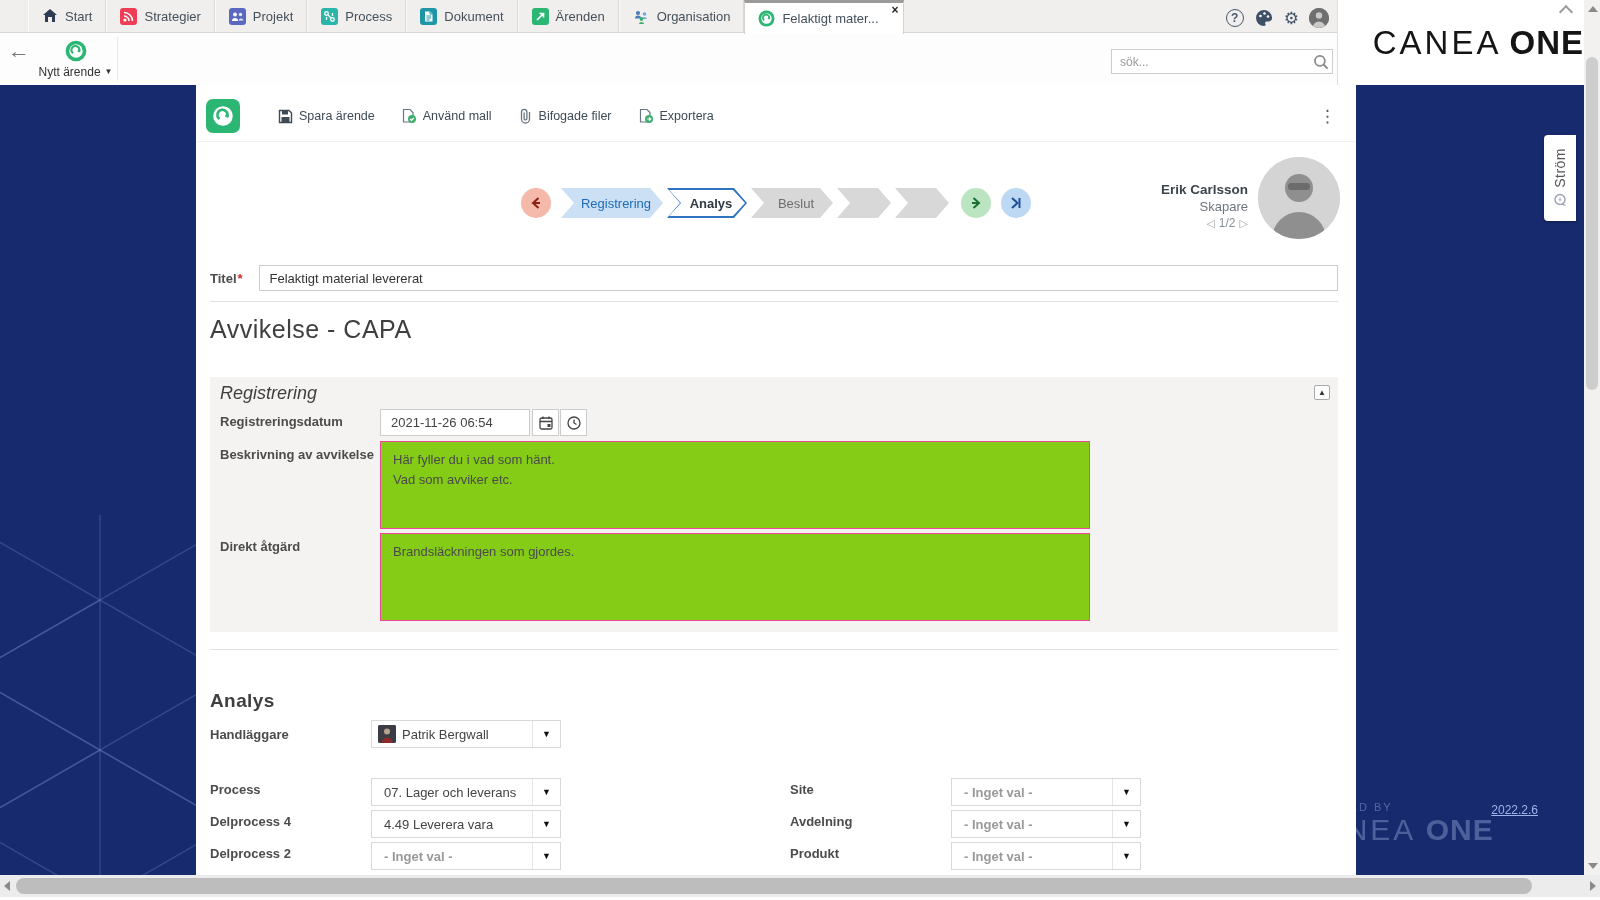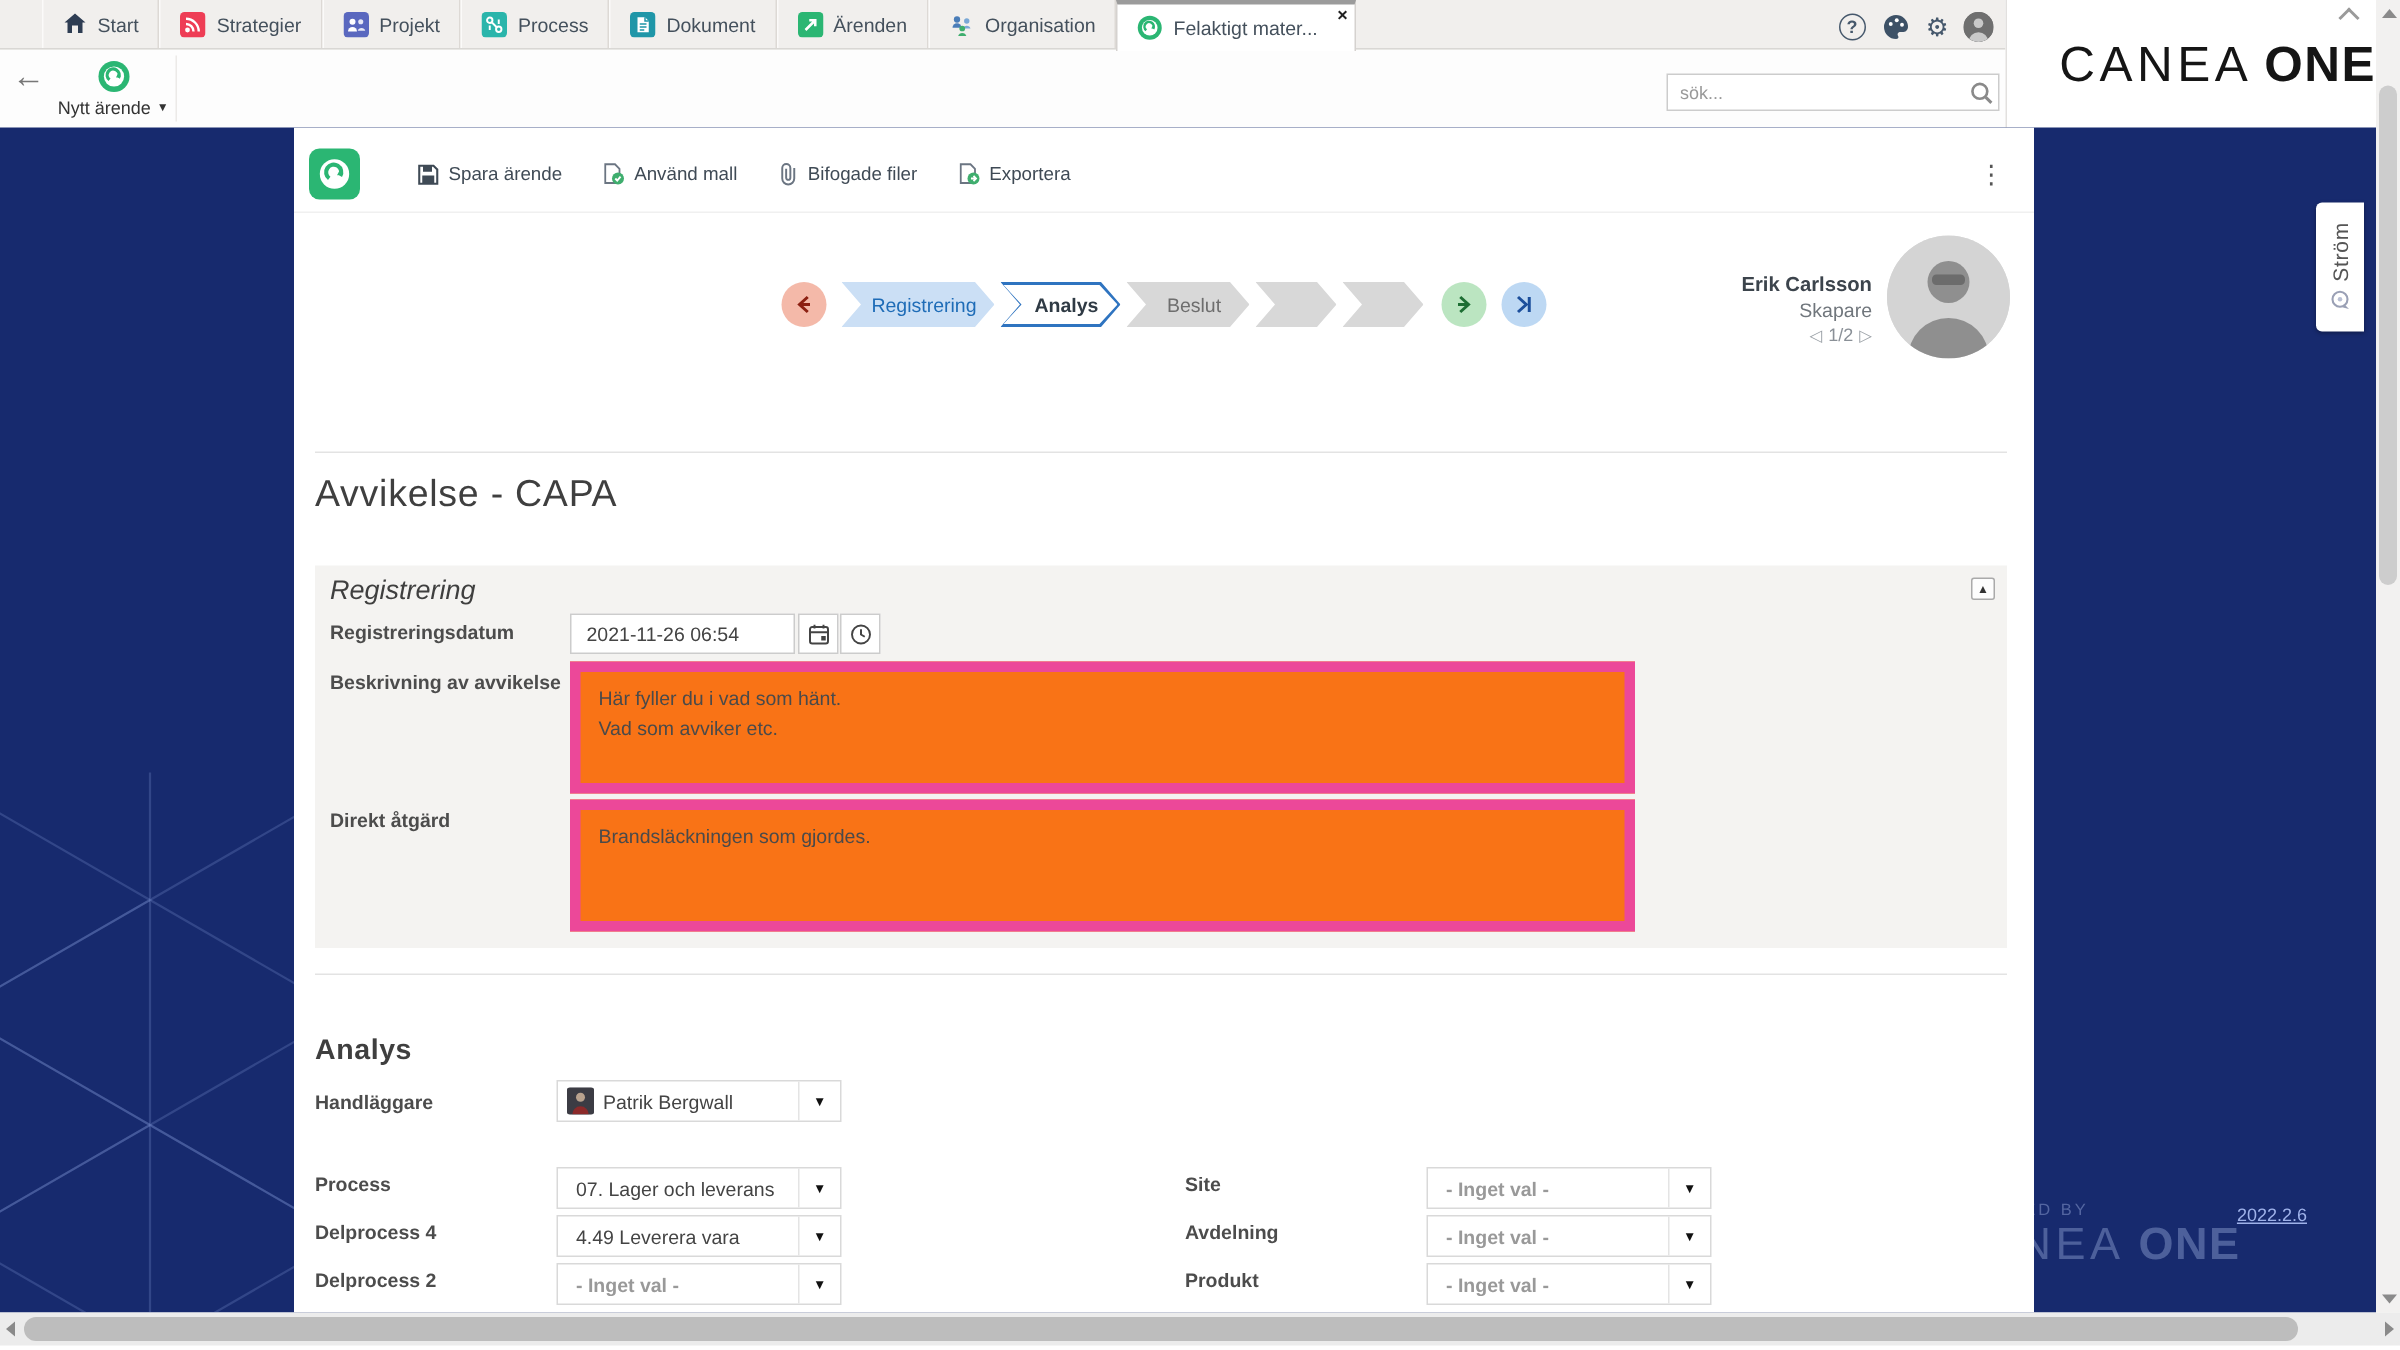--- a/index.html
+++ b/index.html
@@ -89,21 +89,21 @@
 
   .hdiv { position:absolute; left:14px; right:18px; height:1px; background:#e3e3e3; }
   .capa-heading { position:absolute; left:14px; top:230px; font-size:25px; font-weight:500; color:#3f3f3f; letter-spacing:.5px; }
 
   .reg-section { position:absolute; left:14px; right:18px; top:292px; height:255px; background:#f4f3f1; }
   .reg-heading { position:absolute; left:10px; top:6px; font-size:18px; font-style:italic; color:#3f3f3f; }
   .collapse-btn { position:absolute; right:8px; top:8px; width:16px; height:15px; border:1px solid #aaa; background:#fdfdfd; border-radius:2px; font-size:8px; color:#333; display:flex; align-items:center; justify-content:center; cursor:pointer; }
   .reg-label { position:absolute; left:10px; font-size:13px; font-weight:600; color:#4c4c4c; }
   .date-input { position:absolute; left:170px; top:32px; width:150px; height:27px; border:1px solid #ccc; background:#fff; padding:0 10px; font-size:13px; color:#444; font-family:inherit; outline:none; }
   .sq-btn { position:absolute; top:32px; width:27px; height:27px; border:1px solid #ccc; background:#fff; display:flex; align-items:center; justify-content:center; cursor:pointer; }
-  .textarea { position:absolute; left:170px; width:710px; height:88px; background:#f97316; border:7px solid #ec4899; padding:8px 12px; font-size:13px; color:#4a4a4a; line-height:1.55; white-space:pre-line; cursor:text; }
+  .textarea { position:absolute; left:170px; width:710px; height:88px; background:#84cc16; border:1px solid #ec4899; padding:8px 12px; font-size:13px; color:#4a4a4a; line-height:1.55; white-space:pre-line; cursor:text; }
 
   .analys-heading { position:absolute; left:14px; top:605px; font-size:19px; font-weight:600; color:#3f3f3f; letter-spacing:.4px; }
   .an-label { position:absolute; font-size:13px; font-weight:600; color:#4c4c4c; }
   .dropdown { position:absolute; width:190px; height:28px; border:1px solid #d9d9d9; background:#fff; display:flex; align-items:center; cursor:pointer; }
   .dd-value { flex:1; padding-left:12px; font-size:13px; color:#444; white-space:nowrap; overflow:hidden; }
   .dd-value.empty { color:#999;font-weight:bold; }
   .dd-caret { width:28px; align-self:stretch; border-left:1px solid #e4e4e4; display:flex; align-items:center; justify-content:center; font-size:9px; color:#111; }
   .dd-avatar { width:18px; height:18px; border-radius:2px; background:#4a4a52; margin-left:6px; margin-right:-5px; overflow:hidden; flex:0 0 auto; }
 
   
@@ -356,20 +356,24 @@
       <span class="avatar-big">
         <svg width="82" height="82" viewBox="0 0 82 82">
             <rect width="82" height="82" fill="#d4d4d4"></rect>
             <circle cx="41" cy="31" r="14" fill="#8f8f8f"></circle>
             <path d="M14 82 a27 27 0 0 1 54 0 Z" fill="#8f8f8f"></path>
             <rect x="30" y="26" width="22" height="7" rx="3" fill="#5c5c5c" opacity=".7"></rect>
           </svg>
       </span>
     </div>
 
+    <div class="titel-row">
+      <span class="field-label"><span>Titel</span><span class="req">*</span></span>
+      <input class="titel-input" type="text" value="Felaktigt material levererat" style="">
+    </div>
 
     <div class="hdiv" style="top:216px"></div>
     <div class="capa-heading">Avvikelse - CAPA</div>
 
     <div class="reg-section">
       <div class="reg-heading">Registrering</div>
       <span class="collapse-btn">▲</span>
 
       <span class="reg-label" style="top:37px">Registreringsdatum</span>
       <input class="date-input" type="text" value="2021-11-26 06:54" style="">

